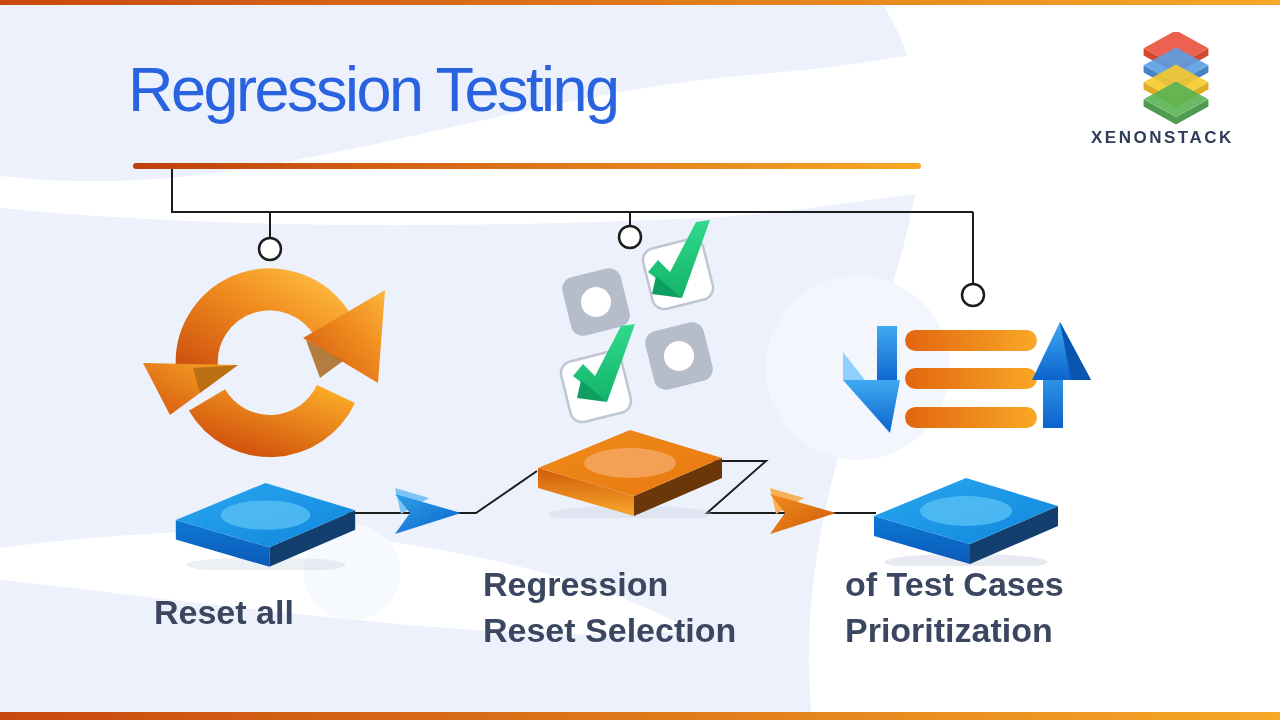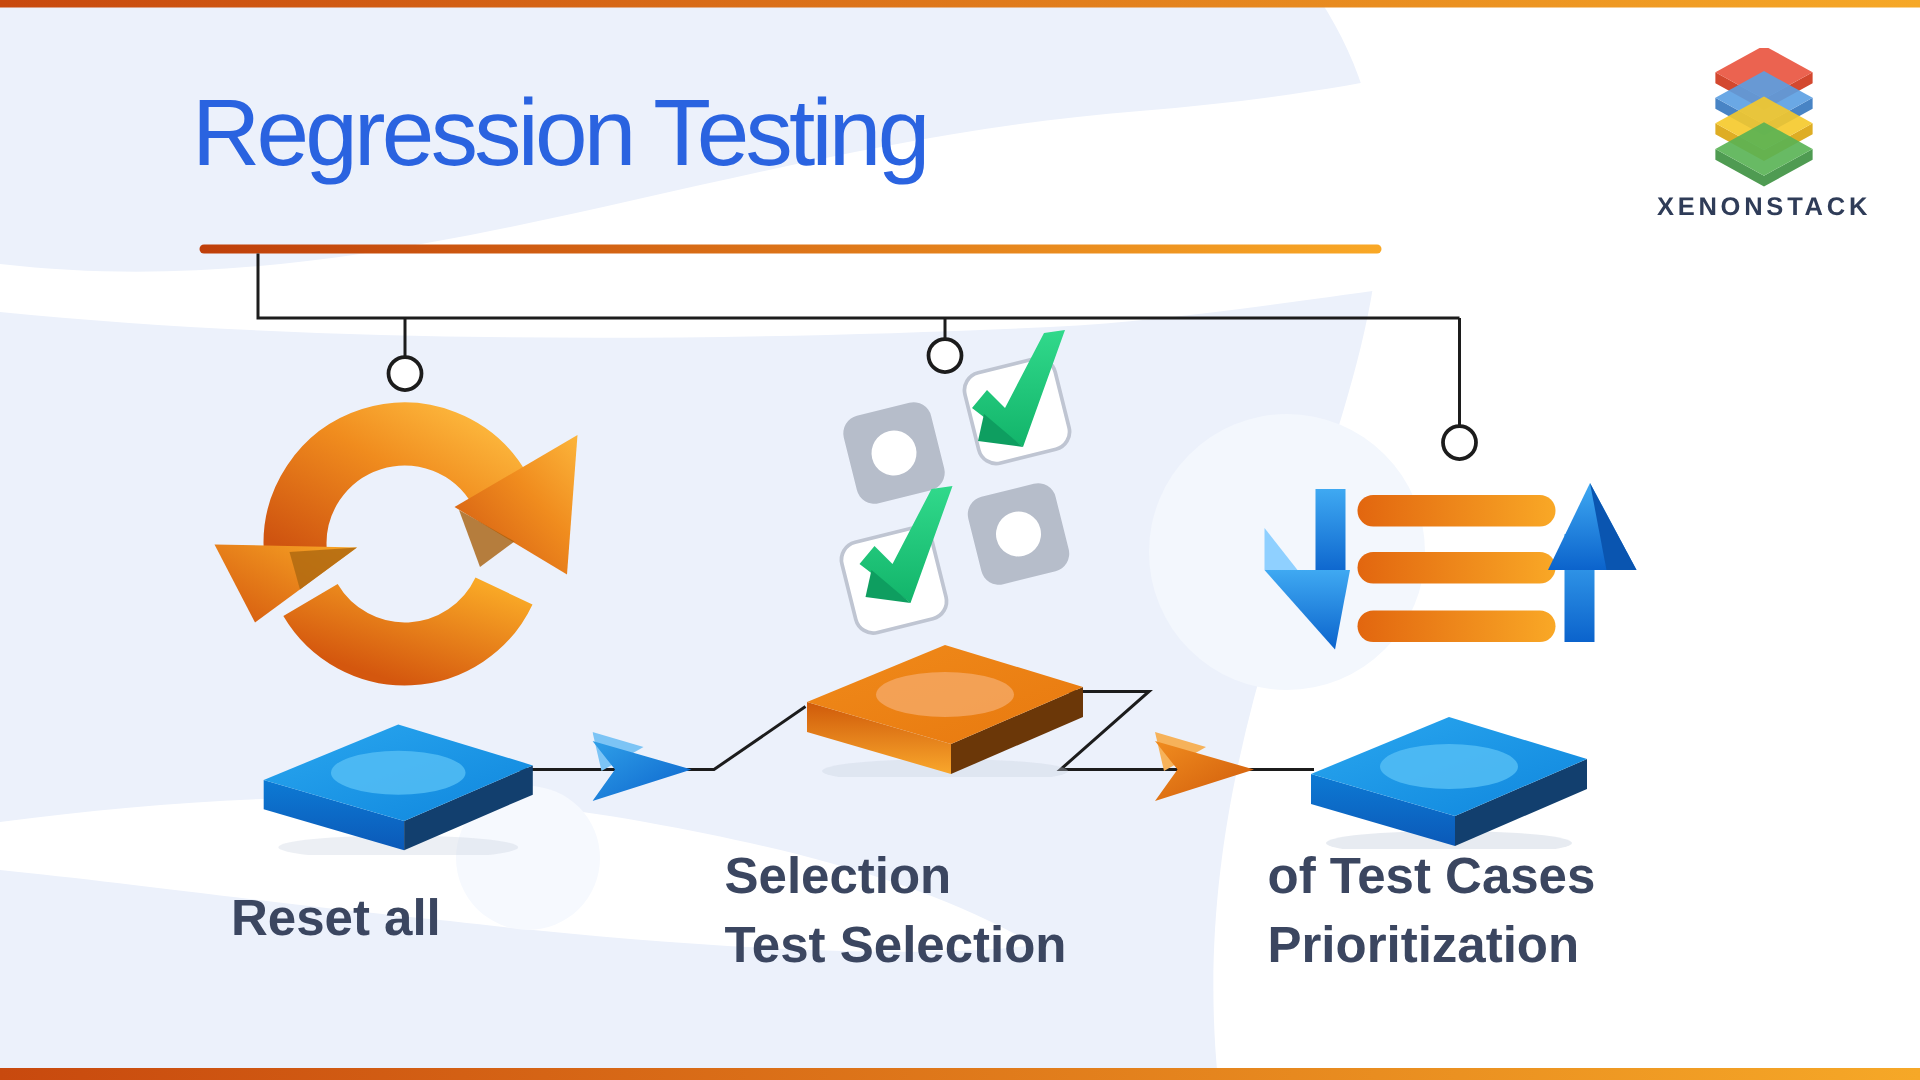--- a/index.html
+++ b/index.html
@@ -16,21 +16,21 @@
     background:linear-gradient(90deg,var(--frame-orange-dark,#c8490e),var(--frame-amber,#f6a827));}
   
   #page-title{
     left:128px;top:56px;width:900px;
     font-size:63px;font-weight:400;letter-spacing:-2.5px;line-height:1.05;
     color:var(--title-blue,#2a63e0);white-space:nowrap;
   }
   #title-underline{left:133px;top:163px;width:788px;height:6px;border-radius:3px;
     background:linear-gradient(90deg,var(--underline-dark,#bf3f0a),var(--underline-amber,#f9a826));}
   
-  #logo{left:1091px;top:32px;width:170px;text-align:center;}
+  #logo{left:1091px;top:32px;width:170px;}
   #logo-text{margin-top:2px;font-size:17px;font-weight:700;letter-spacing:2.5px;
     color:var(--logo-navy,#2f3c58);}
   
   .step-label{color:var(--label-navy,#3b4660);font-weight:700;font-size:34px;line-height:1.35;}
   #label-step1{left:154px;top:590px;}
   #label-step2{left:483px;top:562px;}
   #label-step3{left:845px;top:562px;}
   svg{display:block;}
 </style>
 </head>
@@ -234,21 +234,21 @@
     <polygon points="8,50 104,78 104,98 8,70" fill="url(#bpFront)"></polygon>
     <polygon points="104,78 192,40 192,60 104,98" fill="#123f6e"></polygon>
     <polygon points="8,50 100,12 192,40 104,78" fill="url(#bpTop)"></polygon>
     <ellipse cx="100" cy="45" rx="46" ry="15" fill="#53bdf4" opacity="0.85"></ellipse>
   </svg>
 
   <div class="abs step-label" id="label-step1">
     <div>Reset all</div>
   </div>
   <div class="abs step-label" id="label-step2">
-    <div>Selection</div>
-    <div>Test Selection</div>
+    <div>Regression</div>
+    <div>Reset Selection</div>
   </div>
   <div class="abs step-label" id="label-step3">
     <div>of Test Cases</div>
     <div>Prioritization</div>
   </div>
 
 </div>
 
 </body></html>

